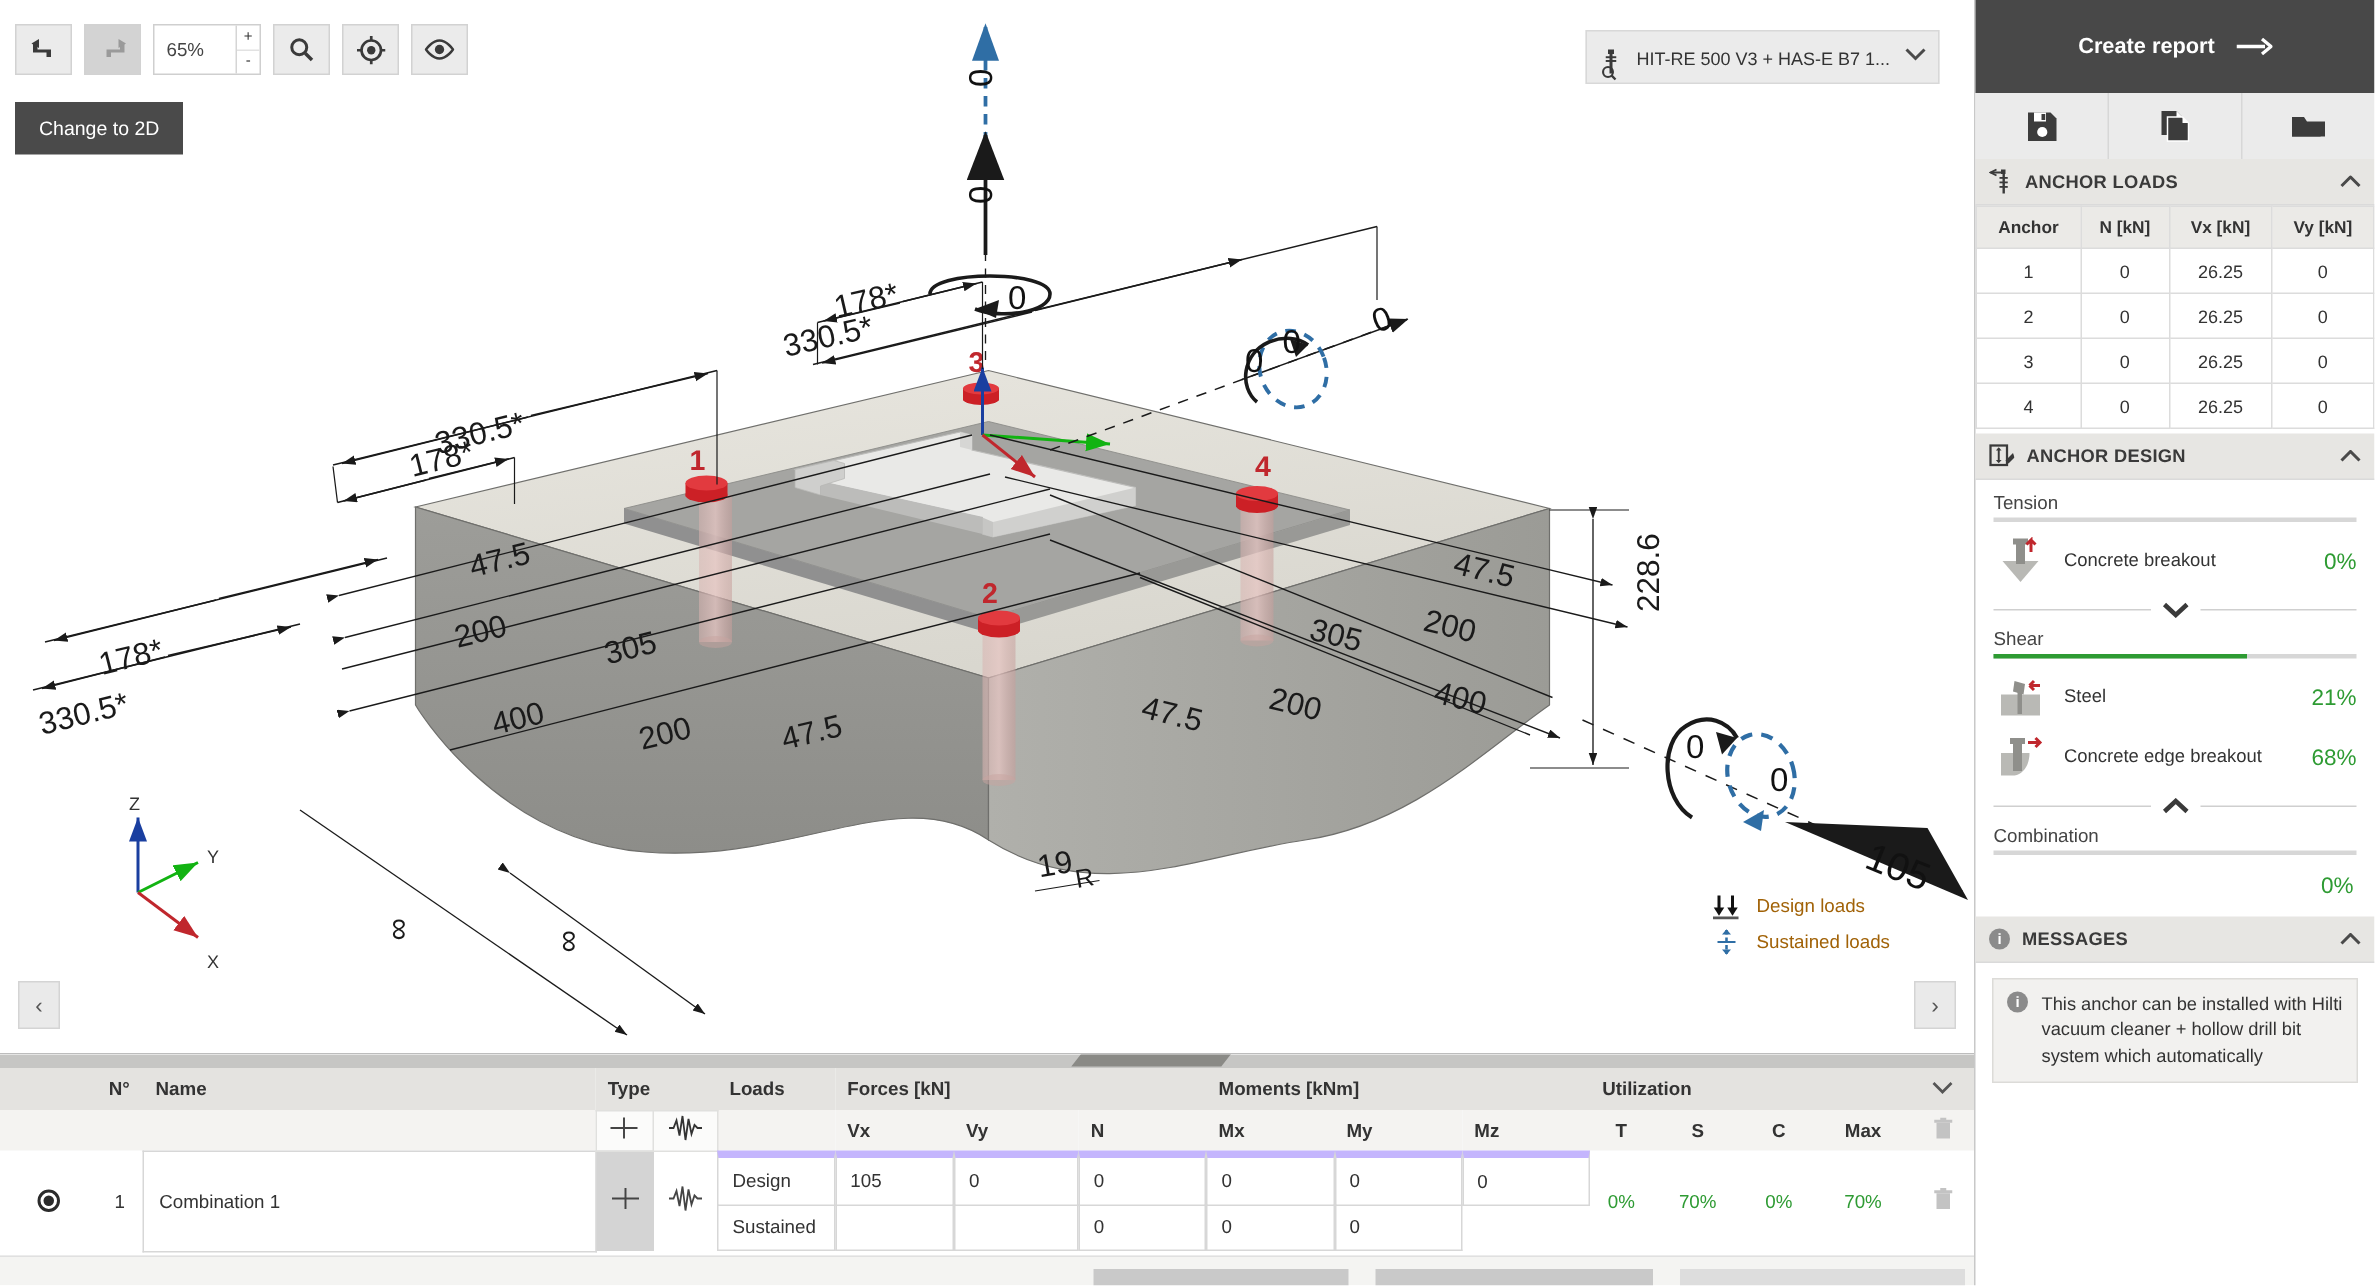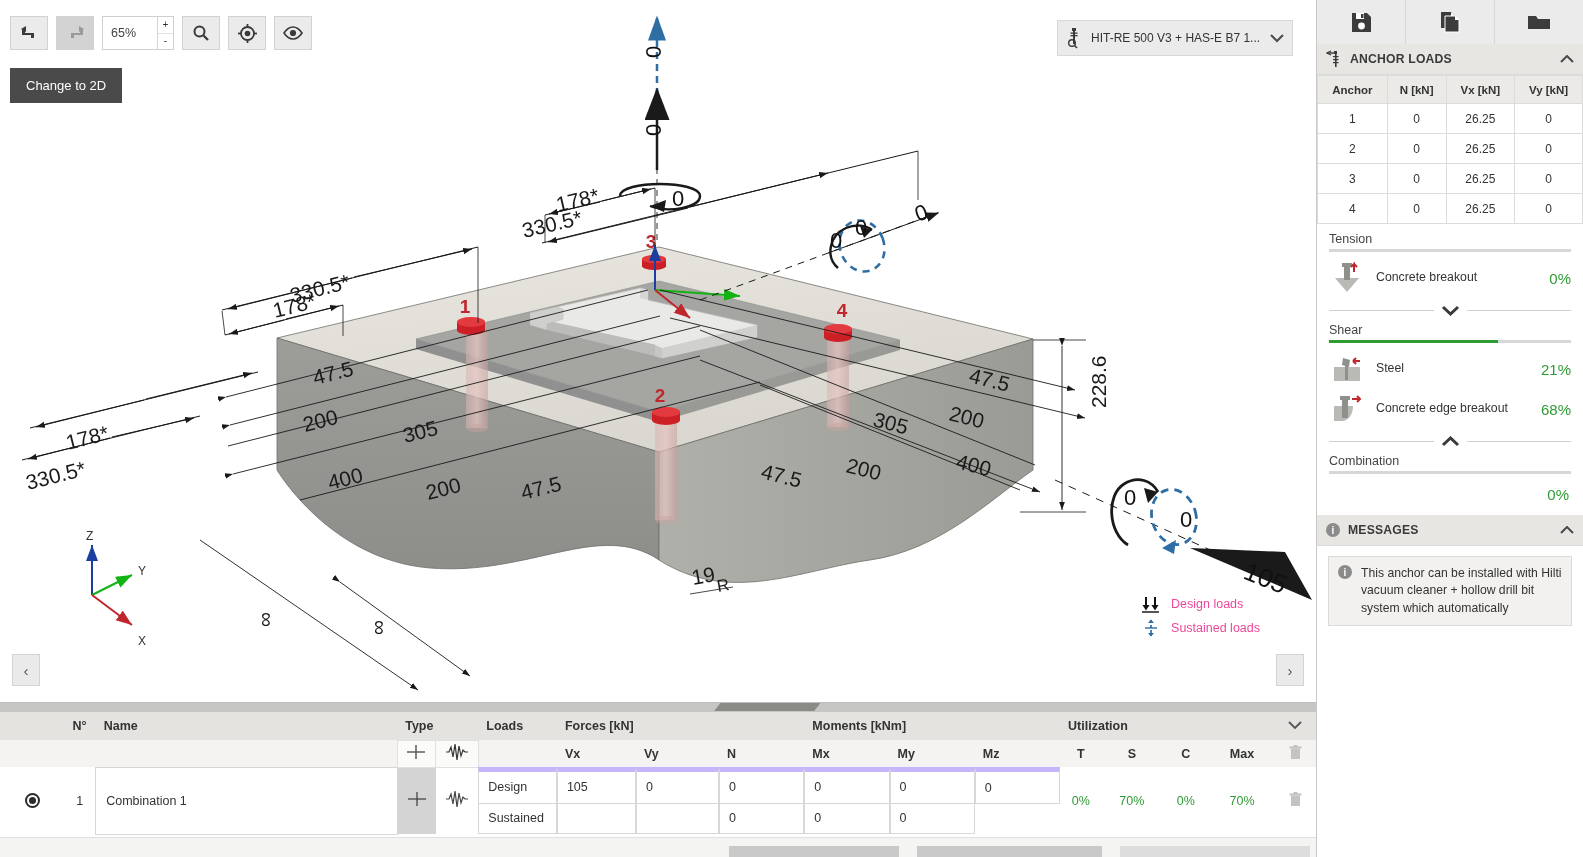--- a/index.html
+++ b/index.html
@@ -40,35 +40,35 @@
     position: absolute; left: 10px; top: 68px; z-index: 30;
     background: #4a4a4a; color: #fff; border: none;
     font-size: 13px; font-weight: normal; padding: 10px 16px; cursor: pointer;
     font-family: "Liberation Sans", sans-serif;
   }
 
   
   #product-select {
     position: absolute; right: 23px; top: 20px; z-index: 30;
     width: 236px; height: 36px; background: #ebebeb; border: 1px solid #d8d8d8;
-    display: flex; align-items: center; padding: 0 8px; gap: 7px; cursor: pointer;
+    display: flex; align-items: flex-start; padding: 11px 8px; gap: 7px; cursor: pointer;
   }
   #product-select .ptext { flex: 1; font-size: 12px; color: #333; white-space: nowrap; overflow: hidden; }
 
   
   .nav-arrow {
     position: absolute; width: 28px; height: 32px; background: #eaeaea; border: 1px solid #d4d4d4;
     display: flex; align-items: center; justify-content: center; cursor: pointer; z-index: 25;
     font-size: 15px; color: #555;
   }
   #nav-prev { left: 12px; bottom: 16px; }
   #nav-next { right: 12px; bottom: 16px; }
 
   
-  #legend { position: absolute; right: 56px; bottom: 62px; z-index: 24; font-size: 12.5px; color: #ec4899; }
+  #legend { position: absolute; right: 56px; bottom: 62px; z-index: 24; font-size: 12.5px; color: #a16207; }
   #legend .lrow { display: flex; align-items: center; gap: 9px; height: 24px; }
 
   
   #bottom { height: 154px; background: #fff; position: relative; overflow: hidden; }
   #tabstrip { height: 9px; background: #c6c6c4; position: relative; }
   #tabstrip:before {
     content:""; position: absolute; left: 722px; top: -12px; width: 100px; height: 20px;
     background: #8a8a86; transform: skewX(-38deg); border-radius: 2px 6px 0 0;
   }
   table.combo { width: 100%; border-collapse: collapse; font-size: 12.5px; }
@@ -582,20 +582,27 @@
       <div id="bottom-peek">
         <div class="pk" style="left:729px;width:170px"></div>
         <div class="pk" style="left:917px;width:185px"></div>
         <div class="pk" style="left:1120px;width:190px;background:#ddd"></div>
       </div>
     </div>
   </div>
 
   <div id="right-col">
 
+    <div id="create-report">
+      <span>Create report</span>
+      <svg width="24" height="12" viewBox="0 0 24 12">
+        <line x1="0" y1="6" x2="19" y2="6" stroke="#fff" stroke-width="2.2"></line>
+        <path d="M17,1 L23,6 L17,11" fill="none" stroke="#fff" stroke-width="2.2"></path>
+      </svg>
+    </div>
 
     <div id="doc-btns">
       <div class="db">
         <svg width="21" height="21" viewBox="0 0 21 21">
           <path d="M1,1 L16,1 L20,5 L20,20 L1,20 Z" fill="#3c3c3c"></path>
           <rect x="5" y="1" width="8" height="6" fill="#fff"></rect>
           <rect x="10" y="2" width="2.5" height="4" fill="#3c3c3c"></rect>
           <circle cx="10.5" cy="14" r="3.4" fill="#fff"></circle>
         </svg>
       </div>
@@ -658,20 +665,33 @@
       </tr>
       <tr>
         <td>4</td>
         <td>0</td>
         <td>26.25</td>
         <td>0</td>
       </tr>
     </tbody>
       </table>
 
+    <div class="sec-head" style="margin-top:3px">
+      <svg width="17" height="17" viewBox="0 0 17 17">
+        <rect x="1" y="1" width="11" height="13" fill="none" stroke="#3a3a3a" stroke-width="1.5"></rect>
+        <line x1="6.5" y1="3" x2="6.5" y2="12" stroke="#3a3a3a" stroke-width="1.3"></line>
+        <path d="M4.6,4.4 L6.5,2.2 L8.4,4.4" fill="#3a3a3a"></path>
+        <path d="M4.6,10.6 L6.5,12.8 L8.4,10.6" fill="#3a3a3a"></path>
+        <path d="M11,11 L16,6 L17,9 L13,13 Z" fill="#3a3a3a"></path>
+      </svg>
+      <span class="stitle">ANCHOR DESIGN</span>
+      <svg width="14" height="9" viewBox="0 0 14 9" class="chev">
+        <path d="M1,7 L7,1 L13,7" fill="none" stroke="#4a4a4a" stroke-width="2"></path>
+      </svg>
+    </div>
 
     <div id="anchor-design">
 
       <div class="ad-label">Tension</div>
       <div class="ad-rule">
         <div class="fill" id="bar-tension" style="width:0%"></div>
       </div>
       <div class="ad-item">
         <svg width="36" height="32" viewBox="0 0 36 32">
           <path d="M6,16 L30,16 L18,30 Z" fill="#b9b9b5"></path>

